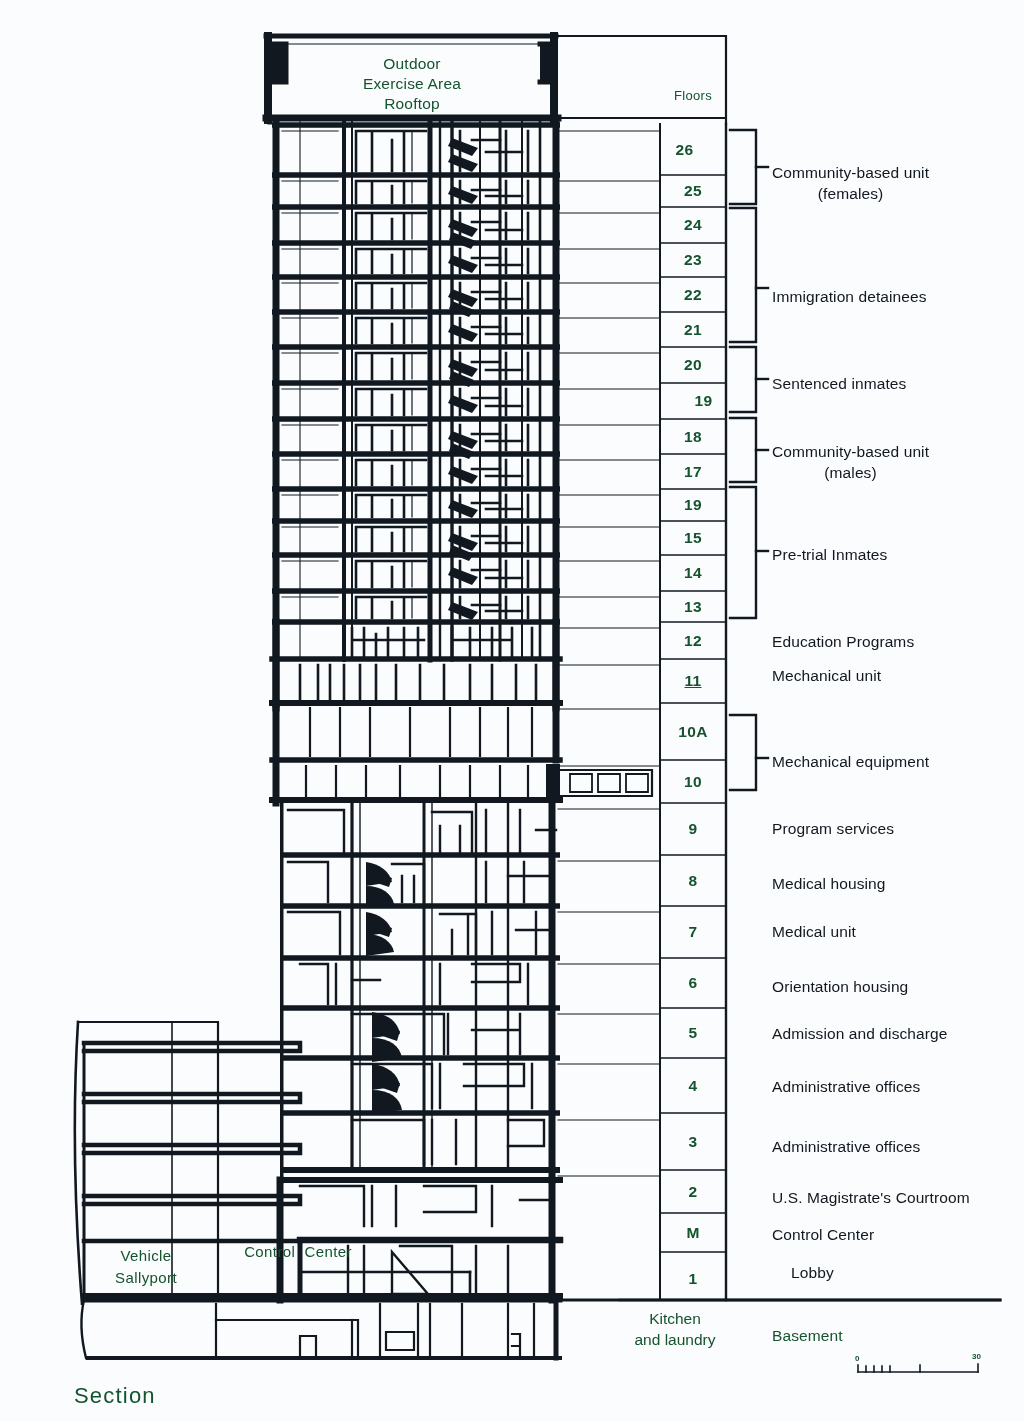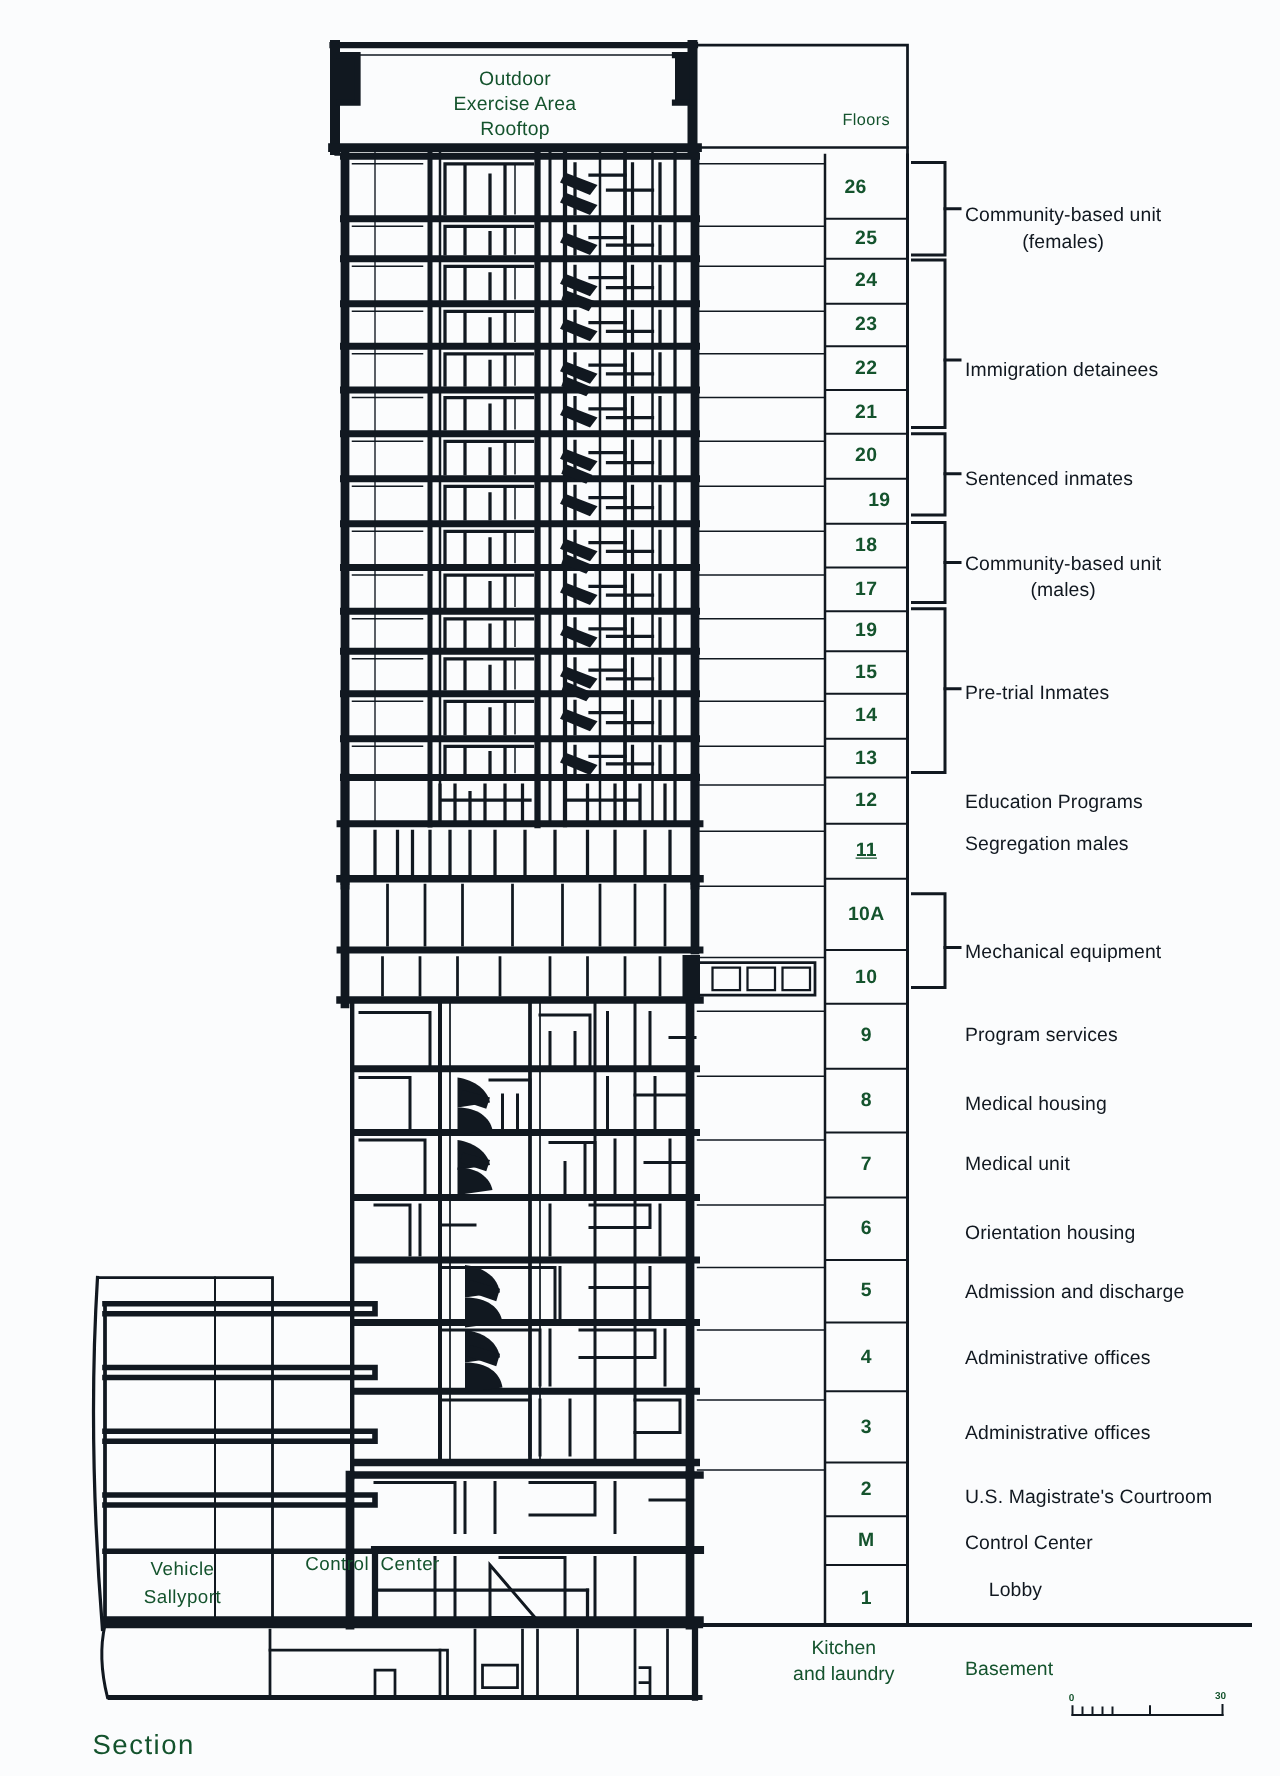--- a/index.html
+++ b/index.html
@@ -483,21 +483,21 @@
     </div>
   <div id="zone-labels">
       <div class="zone-label center" style="position: absolute; left: 772px; top: 162px; white-space: pre;">Community-based unit
 (females)</div>
       <div class="zone-label" style="position: absolute; left: 772px; top: 286px; white-space: pre;">Immigration detainees</div>
       <div class="zone-label" style="position: absolute; left: 772px; top: 373px; white-space: pre;">Sentenced inmates</div>
       <div class="zone-label center" style="position: absolute; left: 772px; top: 441px; white-space: pre;">Community-based unit
 (males)</div>
       <div class="zone-label" style="position: absolute; left: 772px; top: 544px; white-space: pre;">Pre-trial Inmates</div>
       <div class="zone-label" style="position: absolute; left: 772px; top: 631px; white-space: pre;">Education Programs</div>
-      <div class="zone-label" style="position: absolute; left: 772px; top: 665px; white-space: pre;">Segregation males</div>
+      <div class="zone-label" style="position: absolute; left: 772px; top: 665px; white-space: pre;">Mechanical unit</div>
       <div class="zone-label" style="position: absolute; left: 772px; top: 751px; white-space: pre;">Mechanical equipment</div>
       <div class="zone-label" style="position: absolute; left: 772px; top: 818px; white-space: pre;">Program services</div>
       <div class="zone-label" style="position: absolute; left: 772px; top: 873px; white-space: pre;">Medical housing</div>
       <div class="zone-label" style="position: absolute; left: 772px; top: 921px; white-space: pre;">Medical unit</div>
       <div class="zone-label" style="position: absolute; left: 772px; top: 976px; white-space: pre;">Orientation housing</div>
       <div class="zone-label" style="position: absolute; left: 772px; top: 1023px; white-space: pre;">Admission and discharge</div>
       <div class="zone-label" style="position: absolute; left: 772px; top: 1076px; white-space: pre;">Administrative offices</div>
       <div class="zone-label" style="position: absolute; left: 772px; top: 1136px; white-space: pre;">Administrative offices</div>
       <div class="zone-label" style="position: absolute; left: 772px; top: 1187px; white-space: pre;">U.S. Magistrate's Courtroom</div>
       <div class="zone-label" style="position: absolute; left: 772px; top: 1224px; white-space: pre;">Control Center</div>

